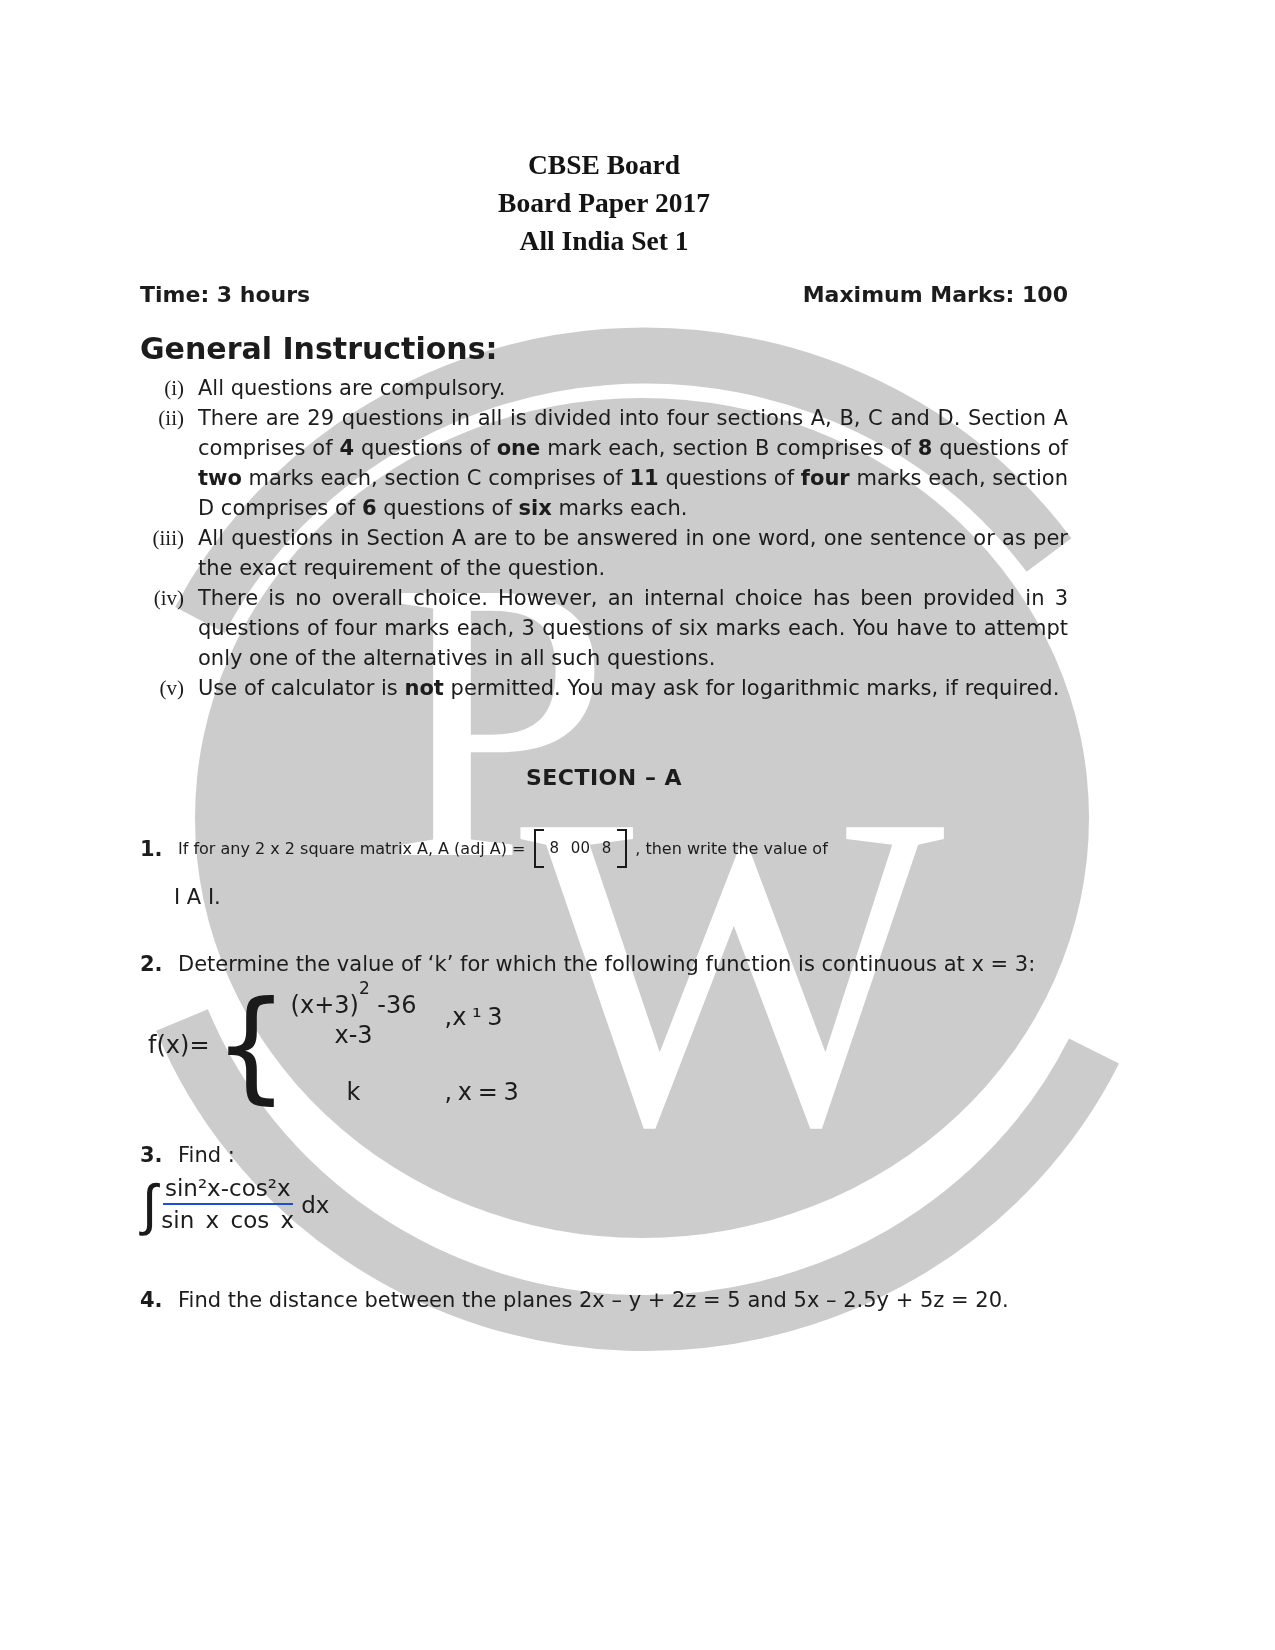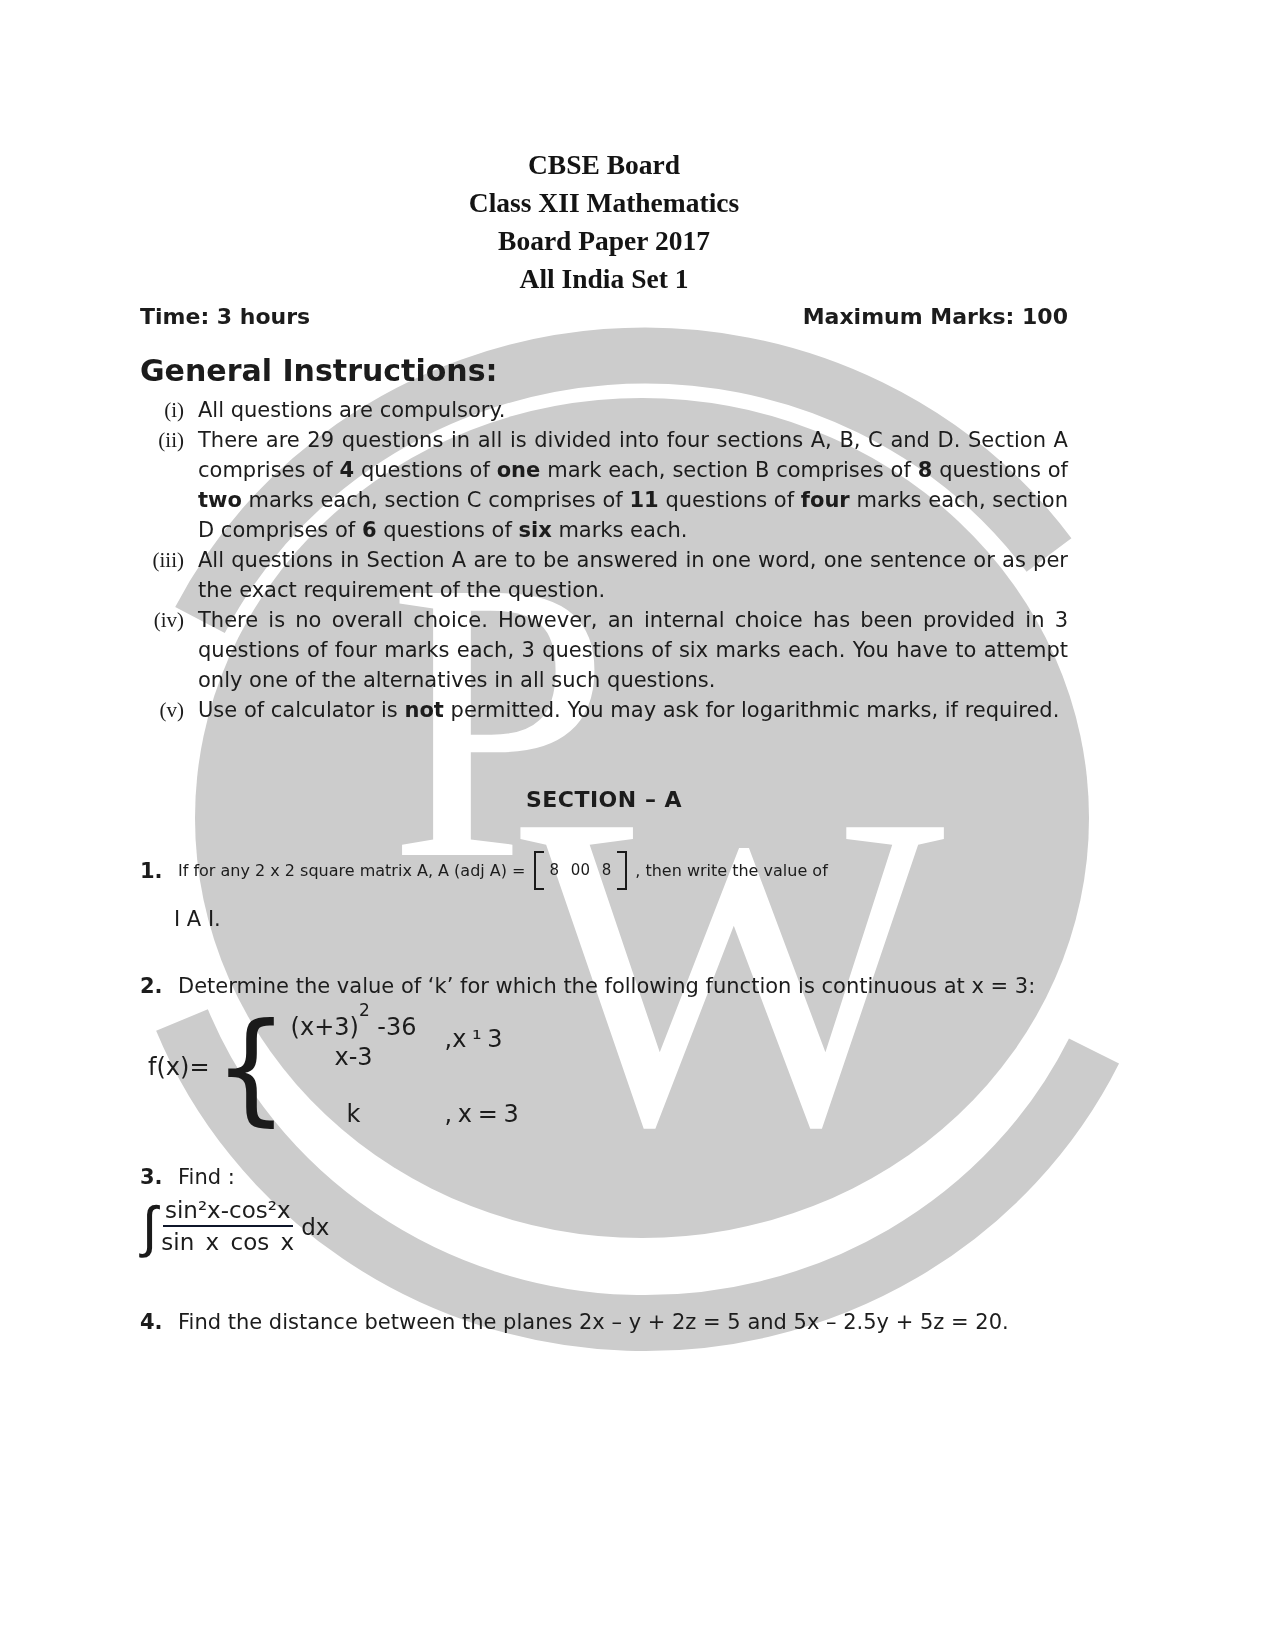--- a/index.html
+++ b/index.html
@@ -8,21 +8,21 @@
     background:#ffffff;overflow:hidden;
     font-family:"DejaVu Sans",sans-serif;color:#1c1c1c;
   }
   .watermark{position:absolute;left:0;top:0;z-index:0;}
   .content{position:relative;z-index:1;padding:146px 207px 0 140px;}
 
   
   .title-block{text-align:center;font-family:"Liberation Serif",serif;font-weight:bold;
     font-size:27.5px;line-height:38px;color:#141414;}
   
-  .meta-row{display:flex;justify-content:space-between;font-weight:bold;font-size:22px;margin-top:6px;}
+  .meta-row{display:flex;justify-content:space-between;font-weight:bold;font-size:22px;margin-top:22px;}
   
   .gi-heading{font-weight:bold;font-size:30px;margin-top:24px;}
   .instr-list{margin-top:7px;}
   .instr-item{display:flex;align-items:flex-start;}
   .instr-marker{flex:0 0 44px;text-align:right;font-family:"Liberation Serif",serif;
     font-size:21px;line-height:30px;padding-right:0;}
   .instr-text{flex:1;margin:0 0 0 14px;font-size:21px;line-height:30px;text-align:justify;}
   .instr-text b{font-weight:bold;}
   
   .section-heading{text-align:center;font-weight:bold;font-size:22px;margin-top:62px;letter-spacing:.5px;}
@@ -46,21 +46,21 @@
     transform:scaleY(1.02);margin:0 2px 0 4px;color:#1a1a1a;}
   .q2-grid{display:grid;grid-template-columns:auto auto;align-items:center;column-gap:14px;row-gap:10px;font-size:24px;gap:28px;}
   .q2-fracstack{display:flex;flex-direction:column;align-items:center;line-height:30px;}
   .q2-exp{font-size:17px;position:relative;top:-10px;}
   .q2-cond{word-spacing:-2px;}
   .q2-k{text-align:center;line-height:28px;}
   .q3-block{margin-top:34px;}
   .q3-formula{display:flex;align-items:center;margin:4px 0 0 2px;}
   .q3-int{font-size:56px;line-height:60px;font-weight:200;color:#1a1a1a;margin-right:4px;}
   .q3-frac{display:inline-flex;flex-direction:column;align-items:center;font-size:23px;}
-  .q3-num{line-height:28px;padding:0 2px 1px 2px;border-bottom:2px solid #0f172a;}
+  .q3-num{line-height:28px;padding:0 2px 1px 2px;border-bottom:2px solid #1d4ed8;}
   .q3-den{line-height:30px;word-spacing:4px;}
   .q3-dx{font-size:23px;margin-left:7px;}
   .q4-block{margin-top:50px;}
   .q4-block .q-body{white-space:nowrap;}
 </style>
 </head>
 <body>
 
 <div class="page">
 
@@ -73,21 +73,20 @@
     <path d="M 1094 1051 A 499 483 0 0 1 182 1020" fill="none" stroke="#cccccc" stroke-width="56"></path>
 
     <text x="388" y="855" font-family="Liberation Serif, serif" font-size="400" fill="#ffffff">P</text>
     <text x="520" y="1122" font-family="Liberation Serif, serif" font-size="450" fill="#ffffff">W</text>
   </svg>
 
   <div class="content">
 
     <div class="title-block">
       <div>CBSE Board</div>
-      <div>Class XII Mathematics</div>
       <div>Board Paper 2017</div>
       <div>All India Set 1</div>
     </div>
 
     <div class="meta-row">
       <span>Time: 3 hours</span>
       <span>Maximum Marks: 100</span>
     </div>
 
     <div class="gi-heading">General Instructions:</div>

